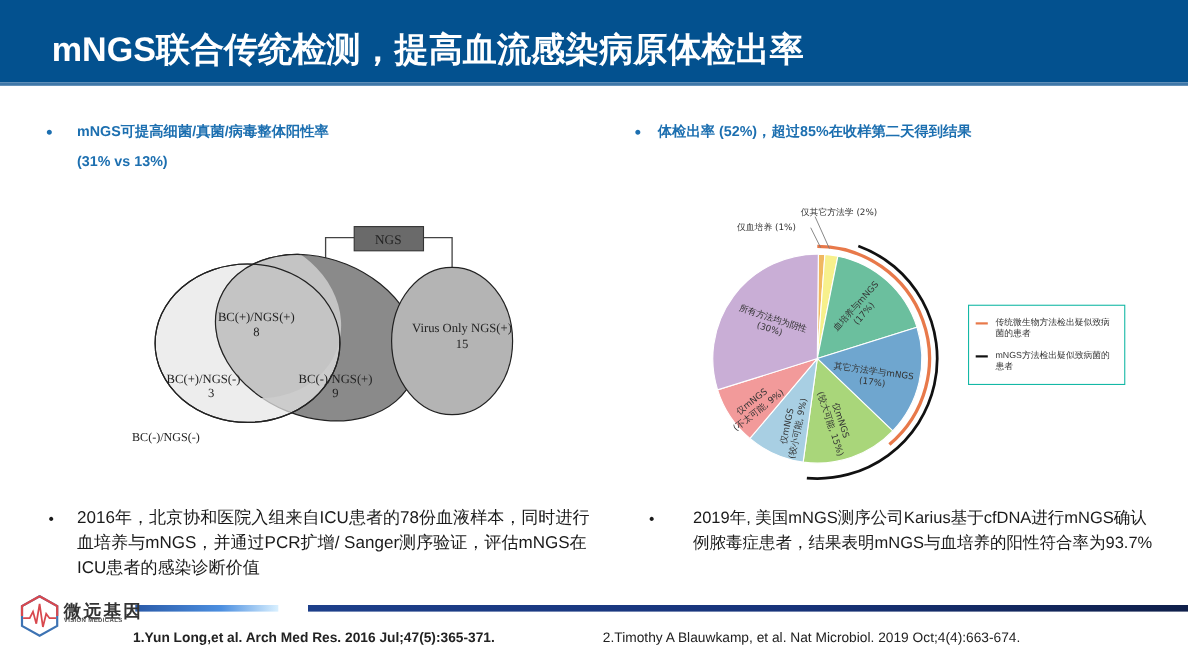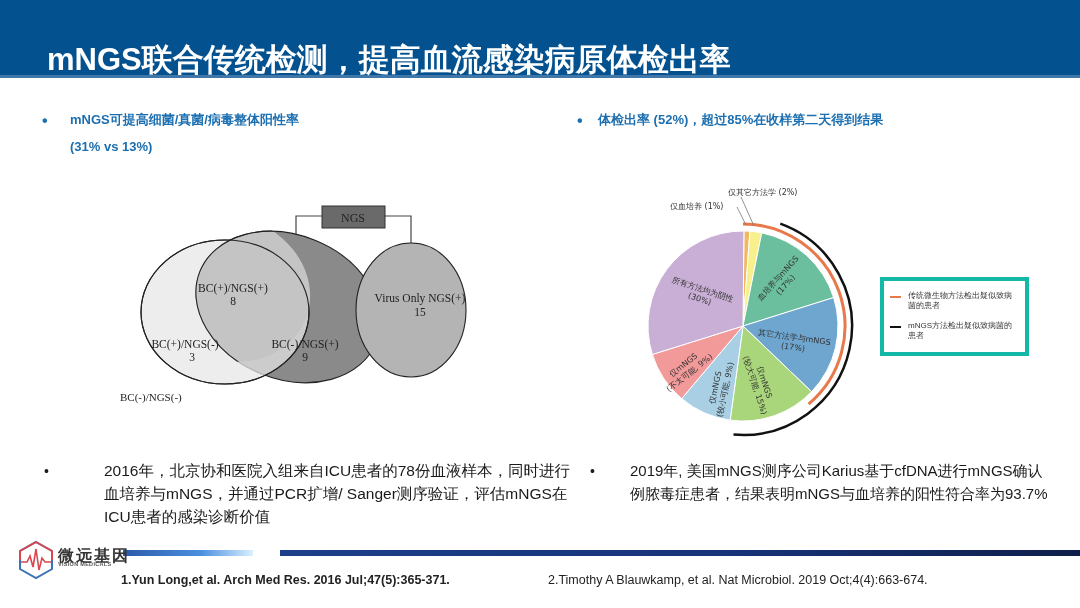--- a/index.html
+++ b/index.html
@@ -1,29 +1,29 @@
 <!DOCTYPE html>
 <html><head>
 <meta charset="utf-8">
 <style>
   html, body { margin:0; padding:0; }
   body { width:1080px; height:608px; position:relative; overflow:hidden; background:#ffffff;
          font-family:"Liberation Sans","DejaVu Sans",sans-serif; }
   .header { position:absolute; left:0; top:0; width:1080px; height:75px; background:#03518f; }
   .header-line { position:absolute; left:0; top:75px; width:1080px; height:3px; background:#3f77a8; }
-  .title { position:absolute; left:47px; top:39px; color:#ffffff; font-size:31px; font-weight:bold; letter-spacing:0px; white-space:nowrap; }
+  .title { position:absolute; left:47px; top:24px; color:#ffffff; font-size:31px; font-weight:bold; letter-spacing:0px; white-space:nowrap; }
   .bullet-head { position:absolute; color:#1c6fb0; font-weight:bold; font-size:13px; line-height:27px; }
   .bullet-dot { position:absolute; font-size:16px; color:#1c6fb0; font-weight:bold; }
   .body-text { position:absolute; color:#1a1a1a; font-size:15.5px; line-height:23px; }
   .body-dot { position:absolute; font-size:14px; color:#1a1a1a; }
   .ref { position:absolute; font-size:12.5px; color:#222; white-space:nowrap; }
   .band { position:absolute; top:550px; height:6px; }
   .venn text { font-family:"Liberation Serif","DejaVu Serif",serif; fill:#222; }
   .pie text { font-family:"DejaVu Sans",sans-serif; }
-  .legend { position:absolute; left:880px; top:277px; width:141px; height:71px; border:4px solid #14b8a6; background:#fff; }
+  .legend { position:absolute; left:880px; top:277px; width:141px; height:71px; border:1px solid #14b8a6; background:#fff; }
   .legend-row { position:absolute; left:6px; width:132px; font-size:8px; line-height:10px; color:#333; }
   .legend-swatch { position:absolute; left:0; top:5px; width:11px; height:2px; }
   .legend-label { position:absolute; left:18px; top:0; width:110px; }
   .logo-text { position:absolute; }
 </style>
 </head>
 <body>
 
 <div class="header"></div>
 <div class="header-line"></div>
@@ -122,21 +122,21 @@
     <div class="legend-swatch" style="background:#e8794a;"></div>
     <div class="legend-label">传统微生物方法检出疑似致病菌的患者</div>
   </div>
   <div class="legend-row" style="top:40px;">
     <div class="legend-swatch" style="background:#111;"></div>
     <div class="legend-label">mNGS方法检出疑似致病菌的患者</div>
   </div>
 </div>
 
 <div class="body-dot" style="left:44px;top:463px;">•</div>
-<div class="body-text" style="left:70px;top:459px;width:500px;margin-left:34px;">
+<div class="body-text" style="left:70px;top:459px;width:500px;">
   <div>2016年，北京协和医院入组来自ICU患者的78份血液样本，同时进行</div>
   <div>血培养与mNGS，并通过PCR扩增/ Sanger测序验证，评估mNGS在</div>
   <div>ICU患者的感染诊断价值</div>
 </div>
 
 <div class="body-dot" style="left:590px;top:463px;">•</div>
 <div class="body-text" style="left:610px;top:459px;width:470px;font-size:15px;margin-left:20px;">
   <div>2019年, 美国mNGS测序公司Karius基于cfDNA进行mNGS确认</div>
   <div>例脓毒症患者，结果表明mNGS与血培养的阳性符合率为93.7%</div>
 </div>

